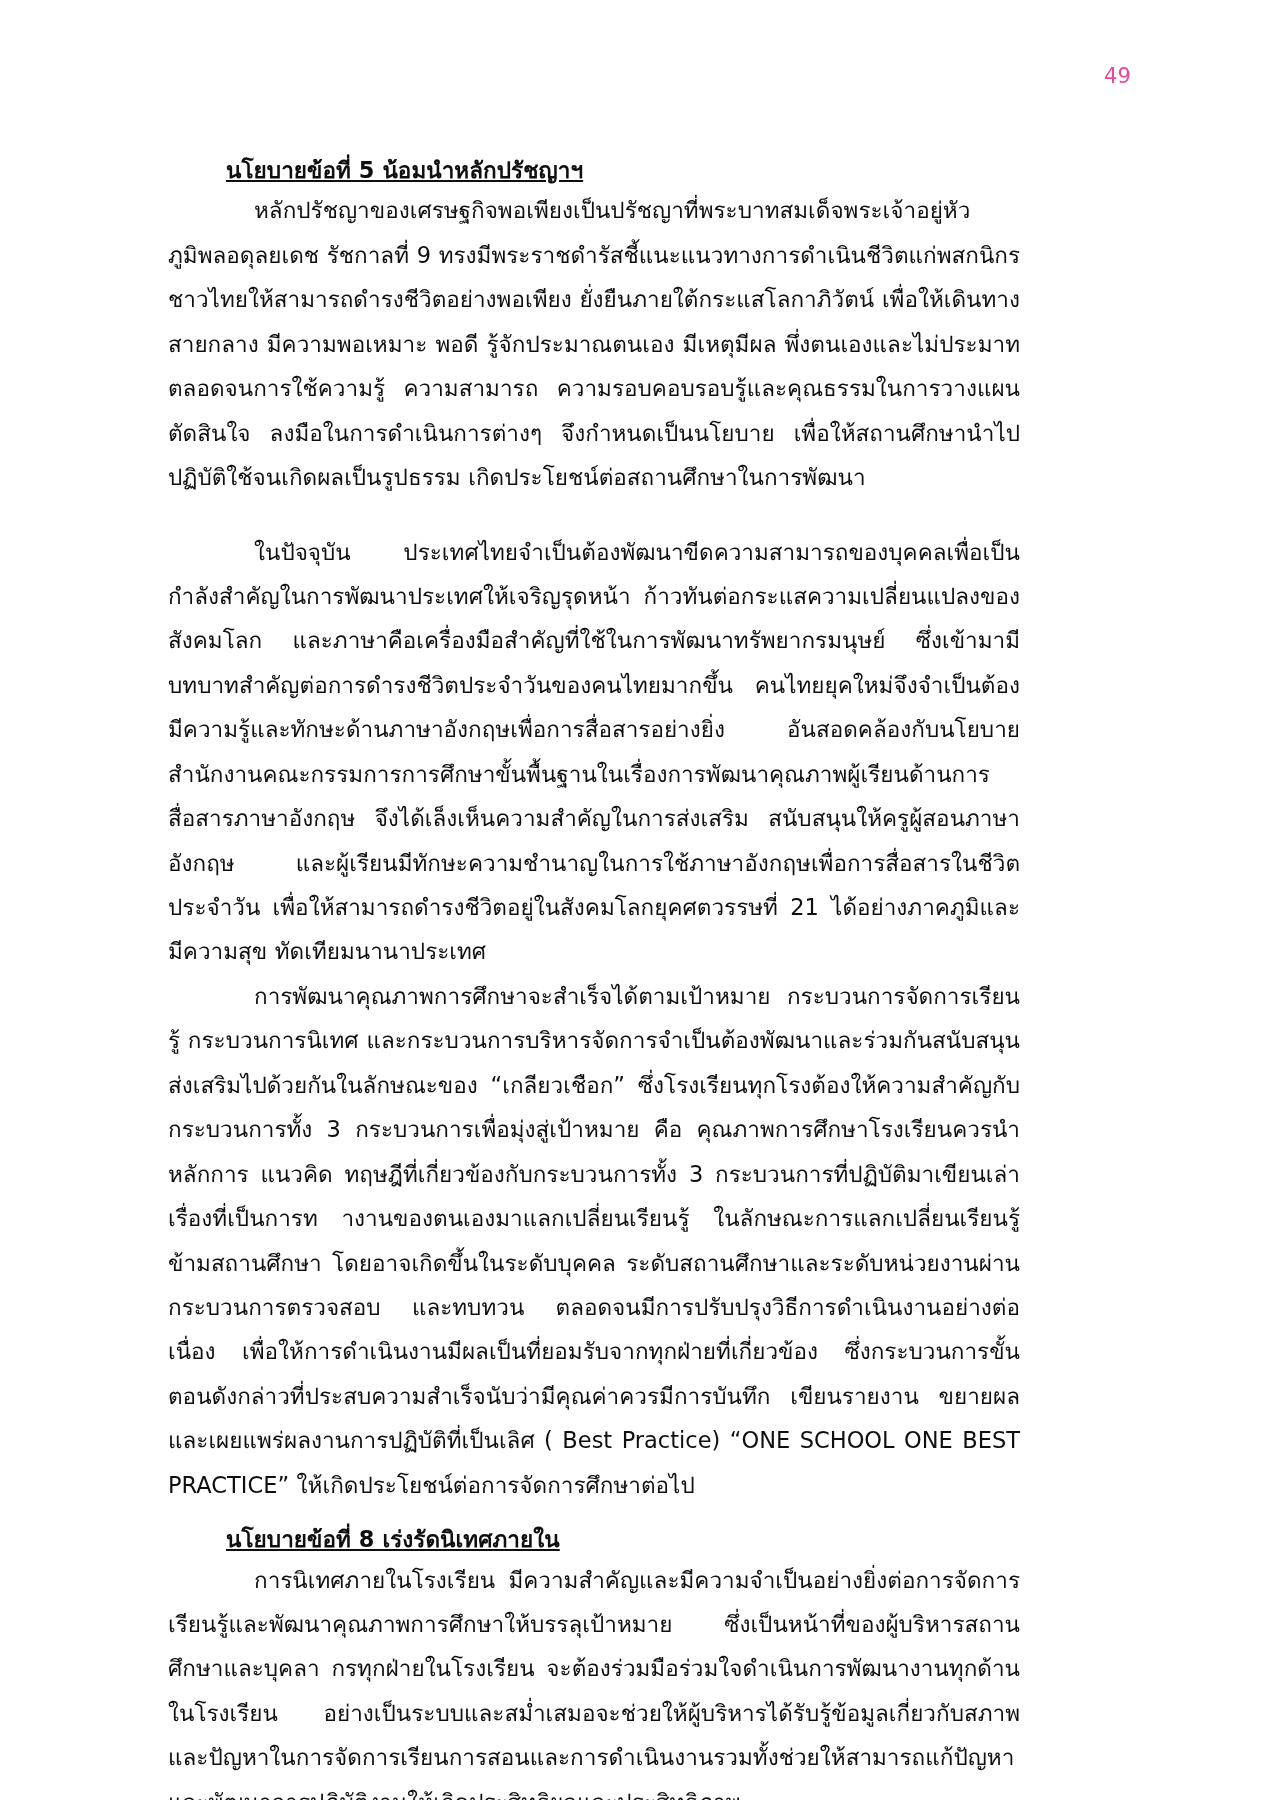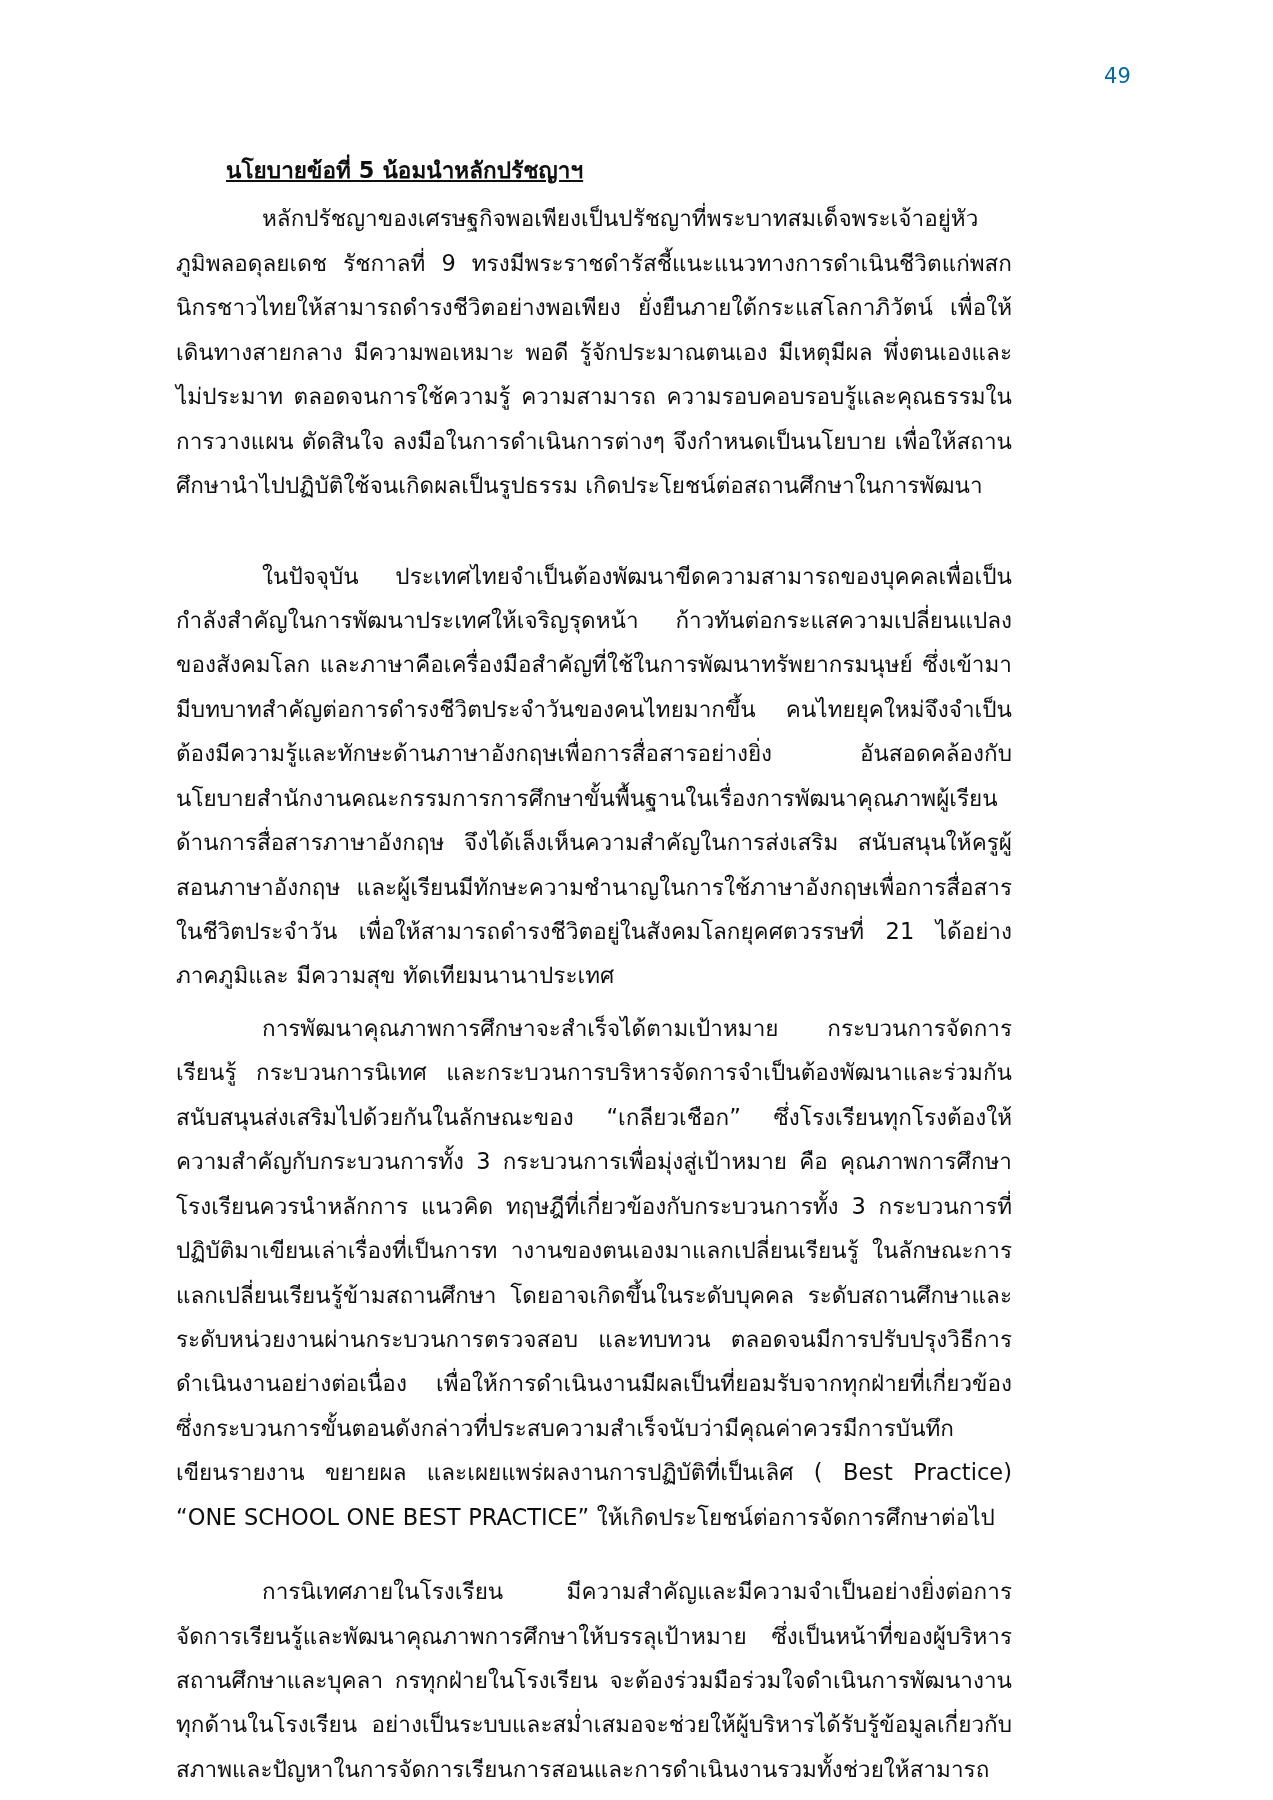--- a/index.html
+++ b/index.html
@@ -16,21 +16,21 @@
     color: #100f0f;
     box-sizing: border-box;
     overflow: hidden;
   }
   .page-number {
     position: absolute;
     top: 66px;
     right: 142px;
     font-size: 21px;
     line-height: 1;
-    color: #0369a1;
+    color: #ec4899;
     letter-spacing: 0.2px;
   }
   .content {
     position: absolute;
     left: 168px;
     top: 152px;
     width: 852px;
   }
   .heading {
     font-weight: bold;
@@ -40,21 +40,21 @@
     padding-left: 58px;
     letter-spacing: 0.05px;
     text-decoration: underline;
   }
   .heading.tight-top {
     margin-top: 0;
   }
   .para {
     font-size: 22.5px;
     line-height: 1.975;
-    margin: 8px;
+    margin: 0;
     text-align: justify;
     text-justify: inter-word;
     letter-spacing: 0.01px;
     word-spacing: 0.4px;
   }
   .para .indent {
     display: inline-block;
     width: 86px;
   }
   .para .indent-wide {
@@ -79,17 +79,18 @@
 
     <div class="gap-m"></div>
 
 
     <p class="para"><span class="indent"></span><span>ในปัจจุบัน ประเทศไทยจำเป็นต้องพัฒนาขีดความสามารถของบุคคลเพื่อเป็นกำลังสำคัญในการพัฒนาประเทศให้เจริญรุดหน้า ก้าวทันต่อกระแสความเปลี่ยนแปลงของสังคมโลก และภาษาคือเครื่องมือสำคัญที่ใช้ในการพัฒนาทรัพยากรมนุษย์ ซึ่งเข้ามามีบทบาทสำคัญต่อการดำรงชีวิตประจำวันของคนไทยมากขึ้น คนไทยยุคใหม่จึงจำเป็นต้องมีความรู้และทักษะด้านภาษาอังกฤษเพื่อการสื่อสารอย่างยิ่ง อันสอดคล้องกับนโยบายสำนักงานคณะกรรมการการศึกษาขั้นพื้นฐานในเรื่องการพัฒนาคุณภาพผู้เรียนด้านการสื่อสารภาษาอังกฤษ จึงได้เล็งเห็นความสำคัญในการส่งเสริม สนับสนุนให้ครูผู้สอนภาษาอังกฤษ และผู้เรียนมีทักษะความชำนาญในการใช้ภาษาอังกฤษเพื่อการสื่อสารในชีวิตประจำวัน เพื่อให้สามารถดำรงชีวิตอยู่ในสังคมโลกยุคศตวรรษที่ 21 ได้อย่างภาคภูมิและ มีความสุข ทัดเทียมนานาประเทศ</span></p>
 
     <p class="para"><span class="indent-wide"></span><span>การพัฒนาคุณภาพการศึกษาจะสำเร็จได้ตามเป้าหมาย กระบวนการจัดการเรียนรู้ กระบวนการนิเทศ และกระบวนการบริหารจัดการจำเป็นต้องพัฒนาและร่วมกันสนับสนุนส่งเสริมไปด้วยกันในลักษณะของ “เกลียวเชือก” ซึ่งโรงเรียนทุกโรงต้องให้ความสำคัญกับกระบวนการทั้ง 3 กระบวนการเพื่อมุ่งสู่เป้าหมาย คือ คุณภาพการศึกษาโรงเรียนควรนำหลักการ แนวคิด ทฤษฎีที่เกี่ยวข้องกับกระบวนการทั้ง 3 กระบวนการที่ปฏิบัติมาเขียนเล่าเรื่องที่เป็นการท างานของตนเองมาแลกเปลี่ยนเรียนรู้ ในลักษณะการแลกเปลี่ยนเรียนรู้ข้ามสถานศึกษา โดยอาจเกิดขึ้นในระดับบุคคล ระดับสถานศึกษาและระดับหน่วยงานผ่านกระบวนการตรวจสอบ และทบทวน ตลอดจนมีการปรับปรุงวิธีการดำเนินงานอย่างต่อเนื่อง เพื่อให้การดำเนินงานมีผลเป็นที่ยอมรับจากทุกฝ่ายที่เกี่ยวข้อง ซึ่งกระบวนการขั้นตอนดังกล่าวที่ประสบความสำเร็จนับว่ามีคุณค่าควรมีการบันทึก เขียนรายงาน ขยายผล และเผยแพร่ผลงานการปฏิบัติที่เป็นเลิศ ( Best Practice) “ONE SCHOOL ONE BEST PRACTICE” ให้เกิดประโยชน์ต่อการจัดการศึกษาต่อไป</span></p>
 
     <div class="gap-s"></div>
 
+    <h2 class="heading">นโยบายข้อที่ 8 เร่งรัดนิเทศภายใน</h2>
 
     <p class="para"><span class="indent"></span><span>การนิเทศภายในโรงเรียน มีความสำคัญและมีความจำเป็นอย่างยิ่งต่อการจัดการเรียนรู้และพัฒนาคุณภาพการศึกษาให้บรรลุเป้าหมาย ซึ่งเป็นหน้าที่ของผู้บริหารสถานศึกษาและบุคลา กรทุกฝ่ายในโรงเรียน จะต้องร่วมมือร่วมใจดำเนินการพัฒนางานทุกด้านในโรงเรียน อย่างเป็นระบบและสม่ำเสมอจะช่วยให้ผู้บริหารได้รับรู้ข้อมูลเกี่ยวกับสภาพและปัญหาในการจัดการเรียนการสอนและการดำเนินงานรวมทั้งช่วยให้สามารถแก้ปัญหาและพัฒนาการปฏิบัติงานให้เกิดประสิทธิผลและประสิทธิภาพ</span></p>
 
   </div>
 </div>
 
 </body></html>

